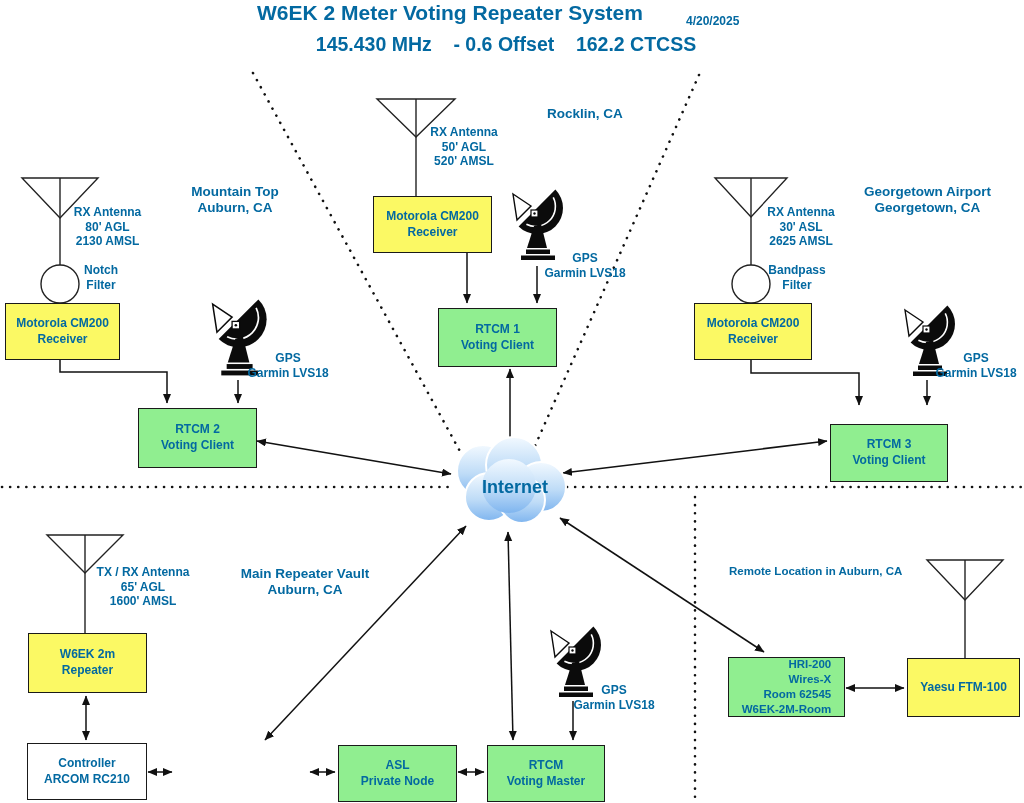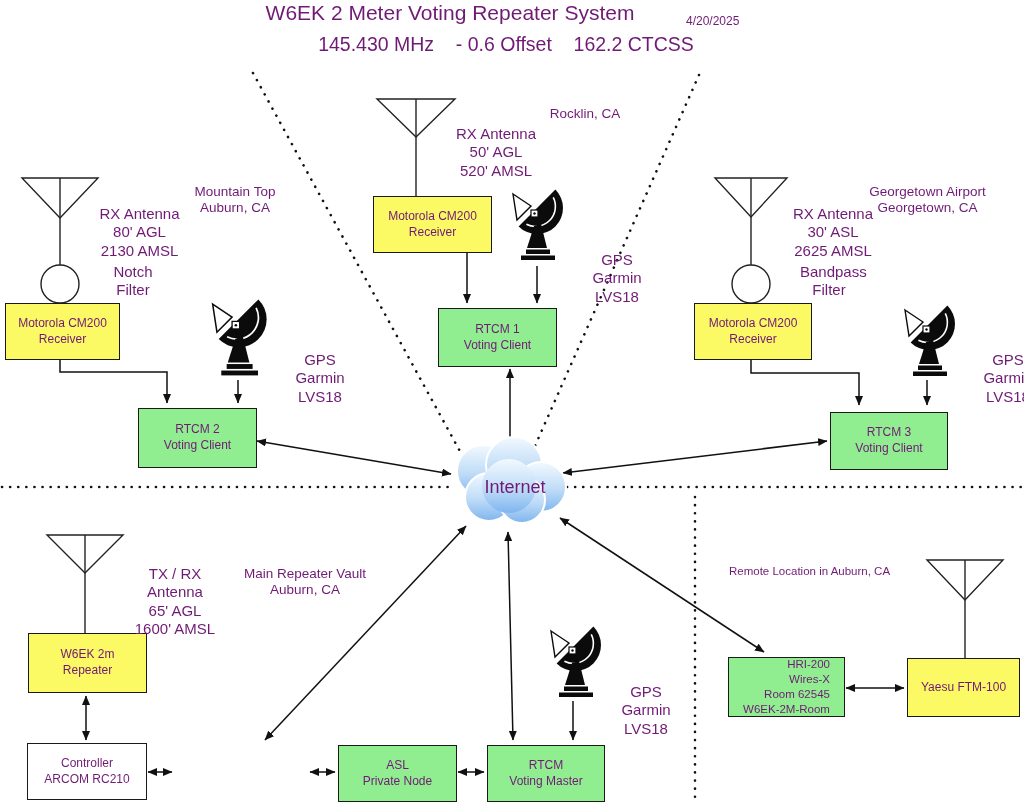--- a/index.html
+++ b/index.html
@@ -1,31 +1,31 @@
 <!DOCTYPE html>
 <html style="--receiver_yellow: #FBF964; --client_green: #90EE90; --controller_white: #FFFFFF; --cloud_light: #F2F9FF; --cloud_dark: #7FB5EF; --line: #111111;"><head>
 <meta charset="utf-8">
 <style>
   html,body{margin:0;padding:0;background:#fff;}
   #canvas{position:relative;width:1024px;height:803px;background:#fff;overflow:hidden;
-          font-family:"Liberation Sans","DejaVu Sans",sans-serif;font-weight:400;color:#701a75;}
+          font-family:"Liberation Sans","DejaVu Sans",sans-serif;font-weight:700;color:#0369a1;}
   svg.layer{position:absolute;left:0;top:0;z-index:1;}
   .txt{position:absolute;z-index:3;white-space:pre-line;line-height:1.22;}
   .center{text-align:center;}
   .box{position:absolute;z-index:2;border:1.6px solid #1a1a1a;display:flex;align-items:center;
        justify-content:center;text-align:center;white-space:pre-line;font-size:12px;line-height:1.3;}
   .yellow{background:var(--receiver_yellow,#FBF964);}
   .green{background:var(--client_green,#90EE90);}
   .white{background:var(--controller_white,#FFFFFF);}
   .t-title{font-size:21px;}
   .t-date{font-size:12px;}
   .t-sub{font-size:19.5px;white-space:pre-wrap;}
   .t-hdr{font-size:13.5px;}
   .t-hdr-lg{font-size:17.5px;}
-  .t-small{font-size:15px;padding-left:32px;}
+  .t-small{font-size:12px;}
   .t-sub-sm{font-size:11.5px;}
   .t-internet{font-size:18px;}
   .f-sm{font-size:11.5px;text-align:right;}
 </style>
 </head>
 <body>
 
 <div id="canvas">
 
   <svg class="layer" width="1024" height="803" viewBox="0 0 1024 803">
@@ -165,21 +165,21 @@
   <div class="box yellow" style="left:5px;top:303px;width:113px;height:55px;">Motorola CM200
 Receiver</div>
   <div class="box green" style="left:138px;top:408px;width:117px;height:58px;">RTCM 2
 Voting Client</div>
   <div class="box yellow" style="left:373px;top:196px;width:117px;height:55px;">Motorola CM200
 Receiver</div>
   <div class="box green" style="left:438px;top:308px;width:117px;height:57px;">RTCM 1
 Voting Client</div>
   <div class="box yellow" style="left:694px;top:303px;width:116px;height:55px;">Motorola CM200
 Receiver</div>
-  <div class="box green" style="left:830px;top:412px;width:116px;height:56px;">RTCM 3
+  <div class="box green" style="left:830px;top:424px;width:116px;height:56px;">RTCM 3
 Voting Client</div>
   <div class="box yellow" style="left:28px;top:633px;width:117px;height:58px;">W6EK 2m
 Repeater</div>
   <div class="box white" style="left:27px;top:743px;width:118px;height:55px;">Controller
 ARCOM RC210</div>
   <div class="box green" style="left:487px;top:745px;width:116px;height:55px;">RTCM
 Voting Master</div>
   <div class="box green" style="left:338px;top:745px;width:117px;height:55px;">ASL
 Private Node</div>
   <div class="box green f-sm" style="left:728px;top:657px;width:115px;height:58px;">HRI-200

